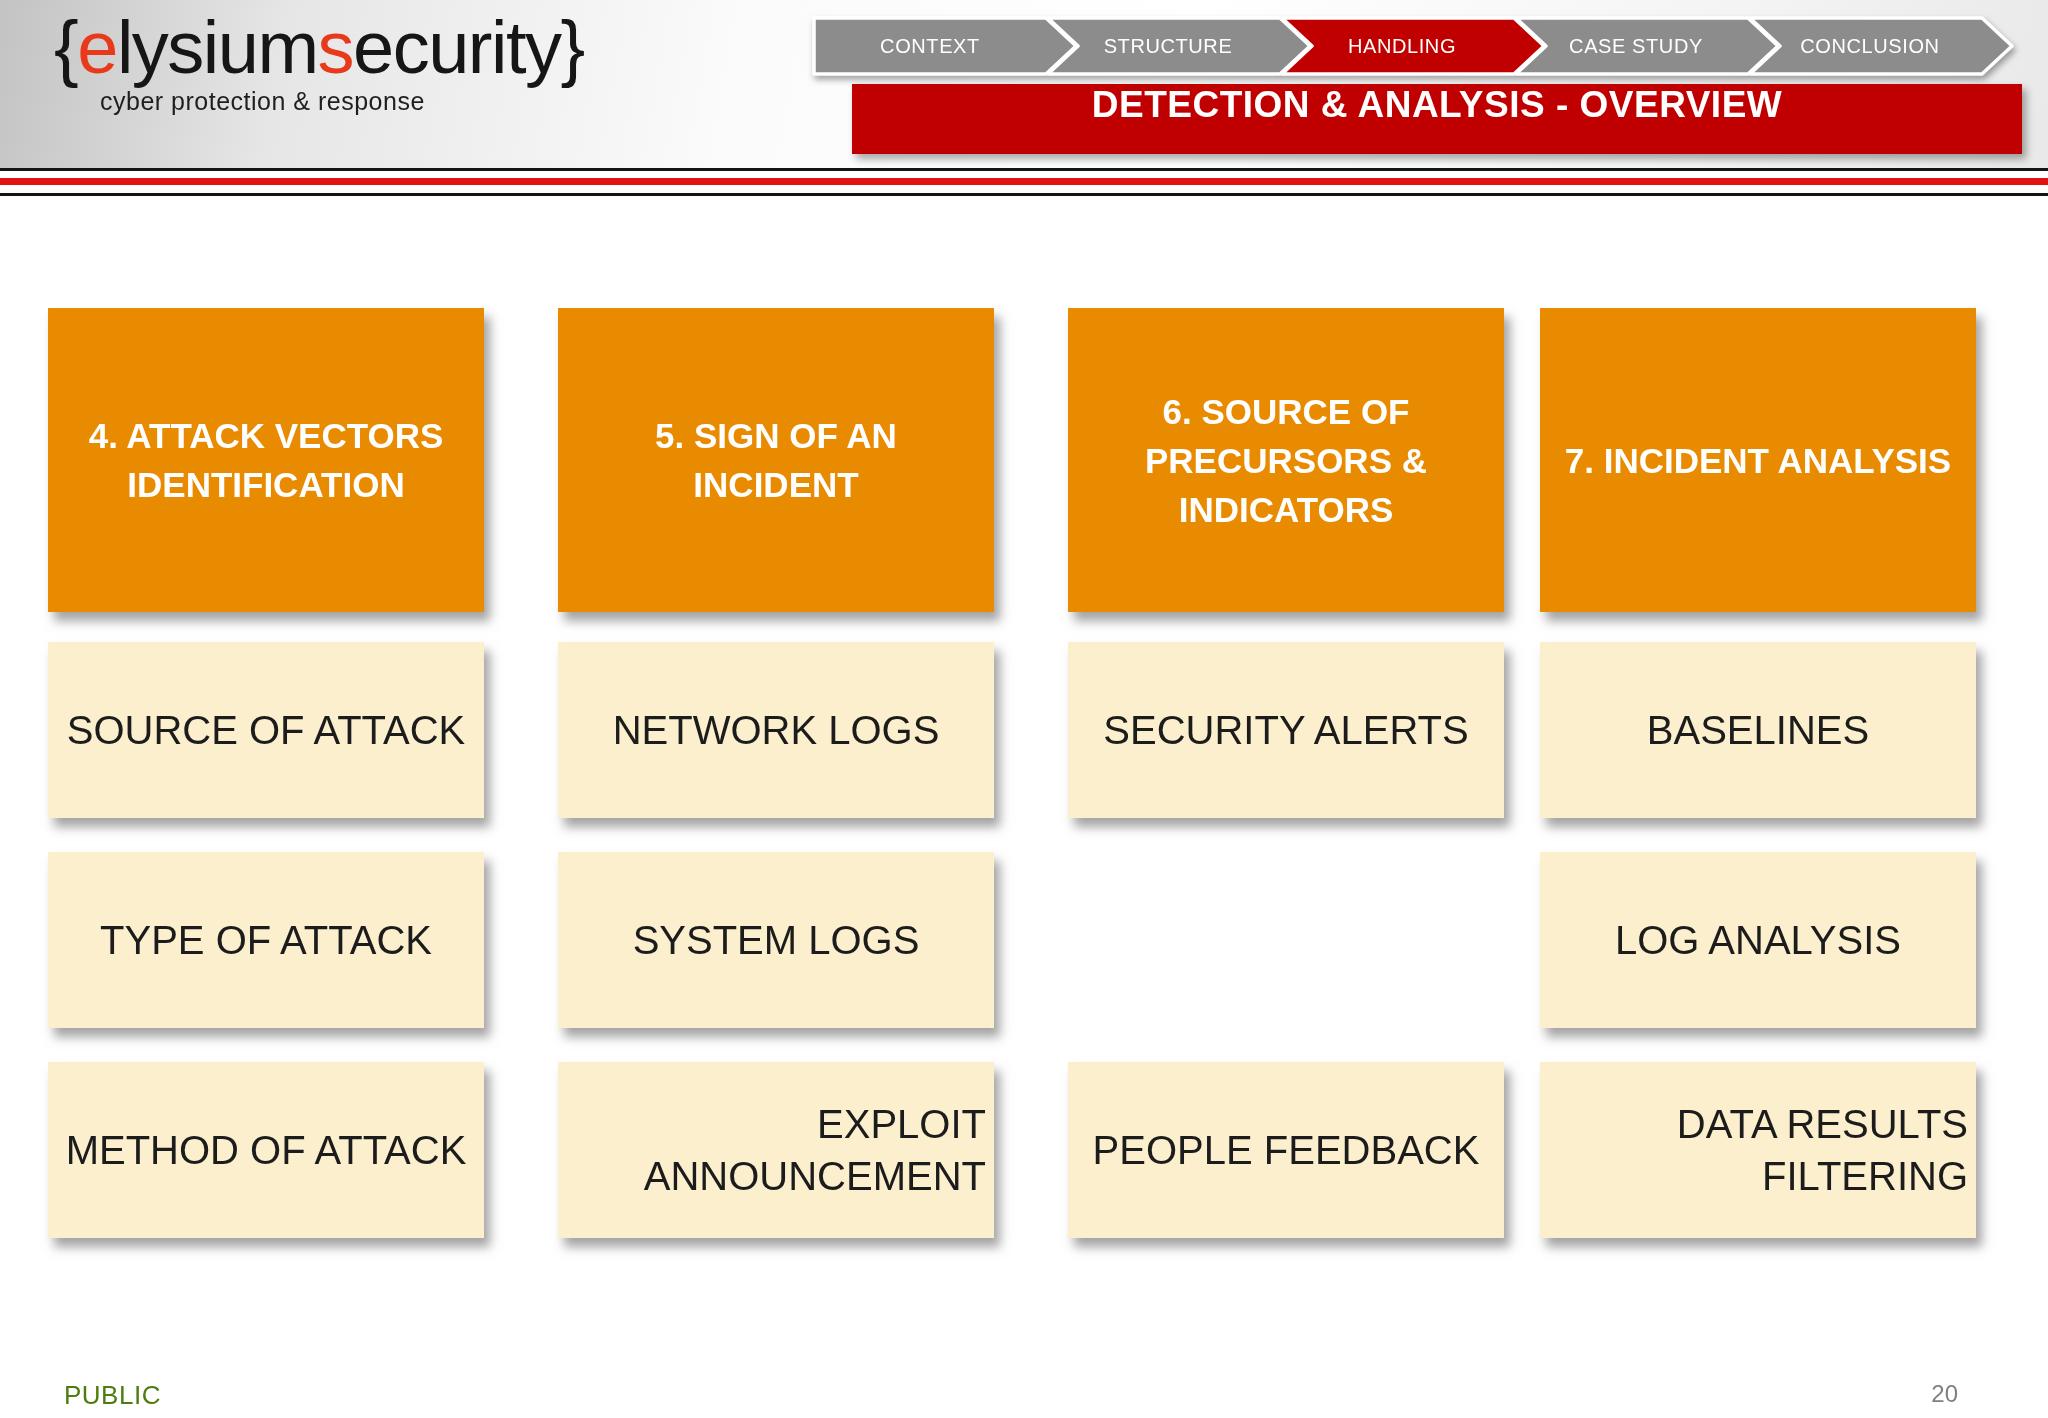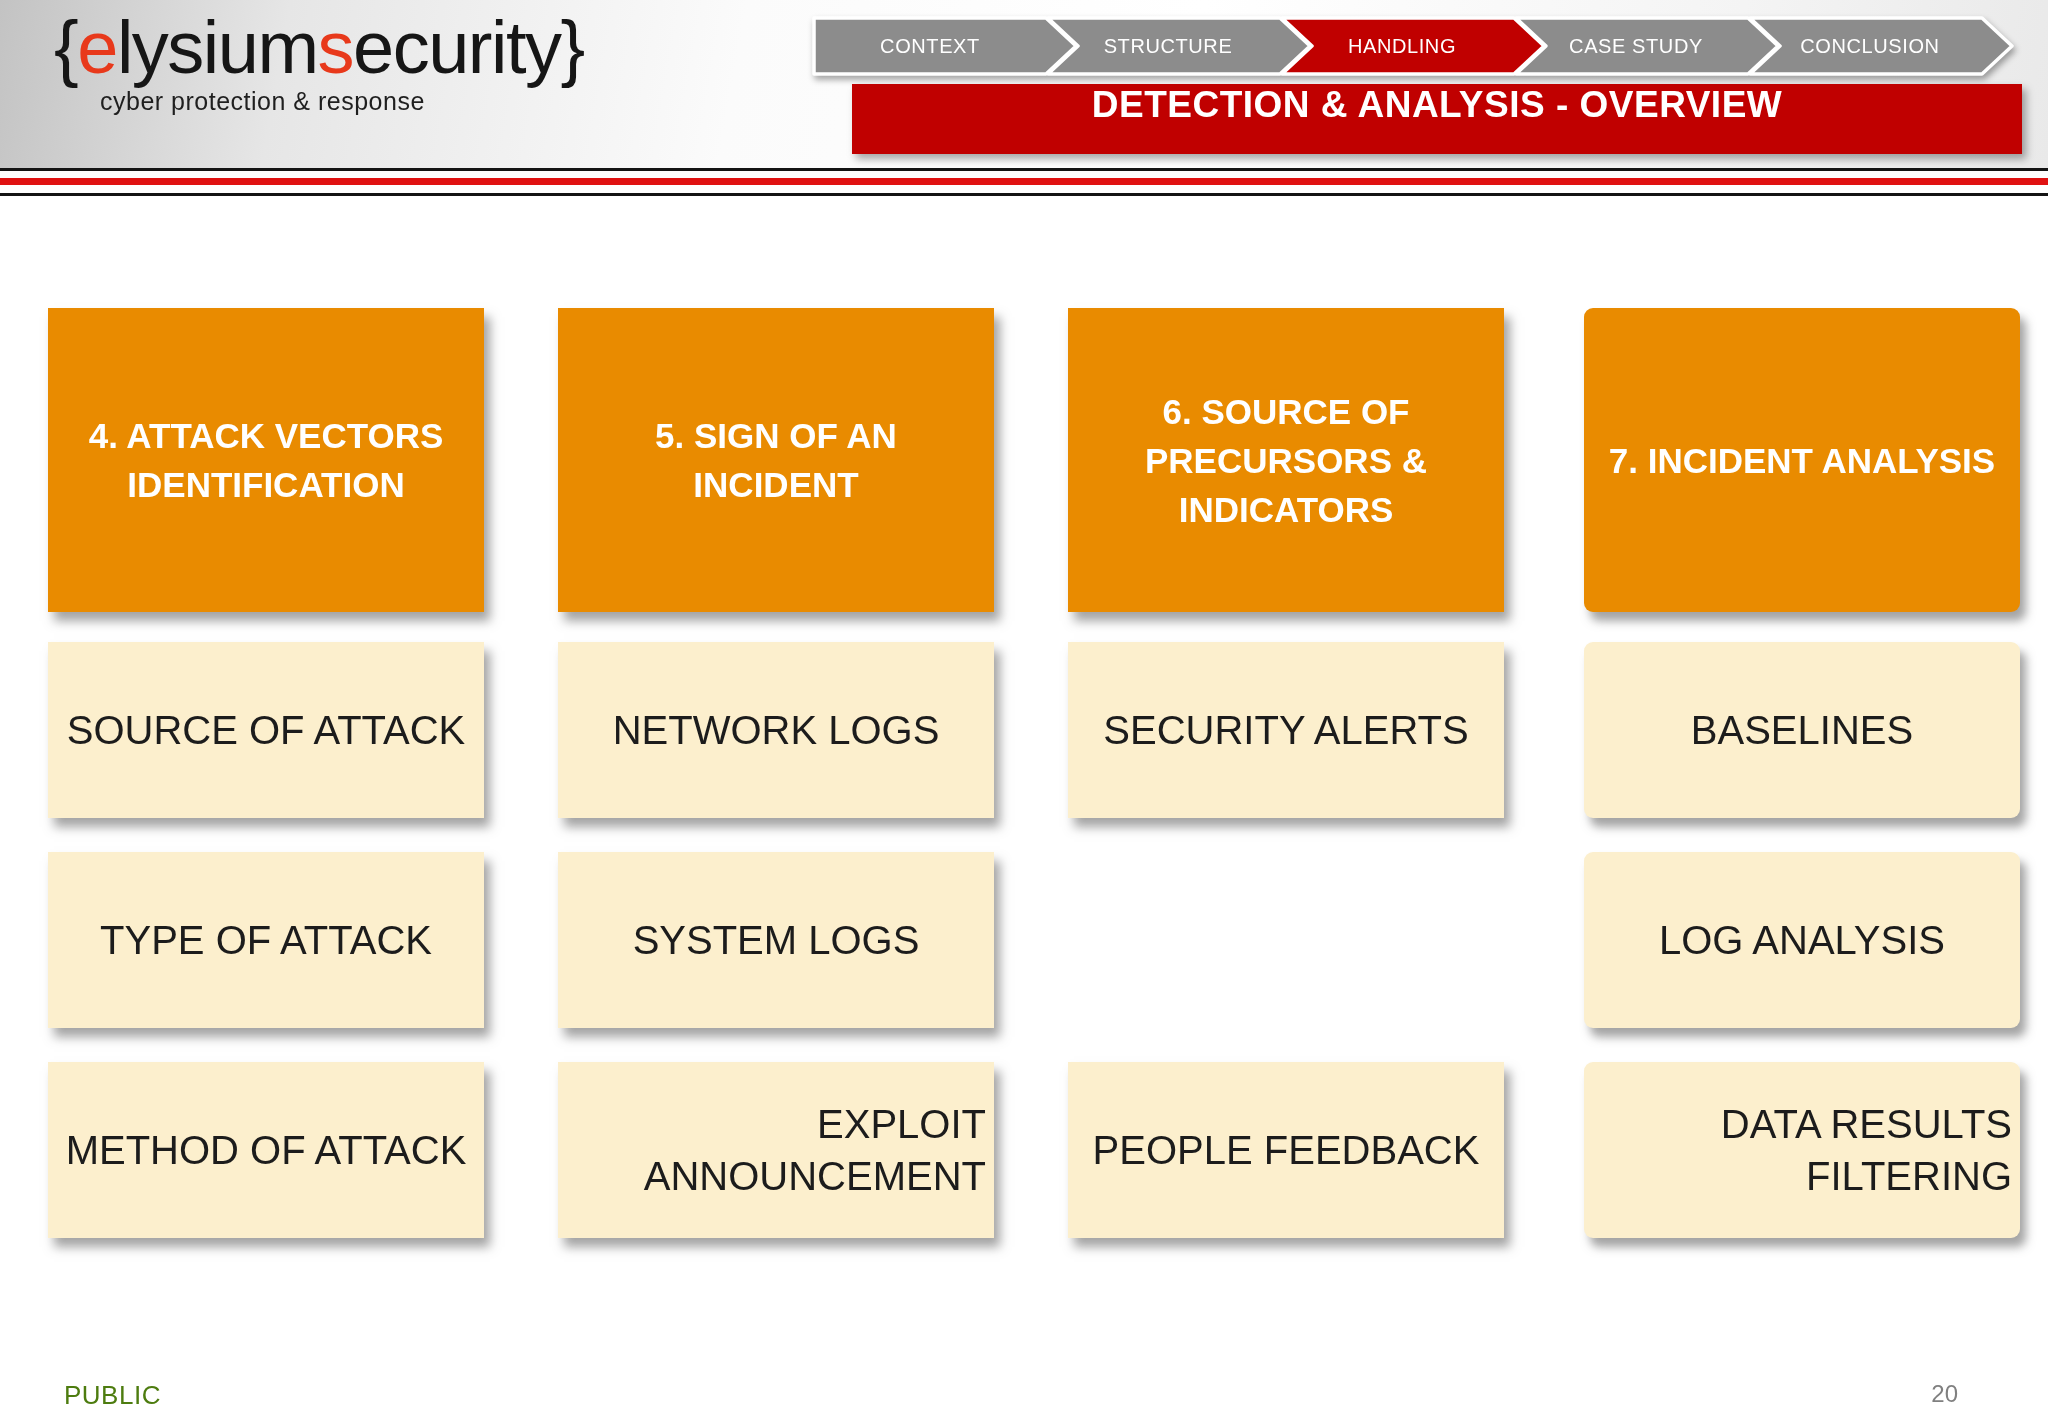--- a/index.html
+++ b/index.html
@@ -35,21 +35,21 @@
   .stripe.b2{top:193px;height:3px;background:#141414;}
 
   
   .box{position:absolute;width:436px;display:flex;align-items:center;justify-content:center;
        text-align:center;box-shadow:6px 9px 10px rgba(90,90,90,.55);}
   .hdr{top:308px;height:304px;background:#E98B00;color:#ffffff;
        font-weight:bold;font-size:35px;line-height:1.40;padding:0 14px;box-sizing:border-box;}
   .itm{height:176px;background:#FCEFCD;color:#1c1c1c;font-size:40px;line-height:1.3;
        padding:0 8px;box-sizing:border-box;text-align:right;}
   .r1{top:642px;} .r2{top:852px;} .r3{top:1062px;}
-  .c1{left:48px;} .c2{left:558px;} .c3{left:1068px;} .c4{left:1584px;border-radius:9px;}
+  .c1{left:48px;} .c2{left:558px;} .c3{left:1068px;} .c4{left:1540px;}
 
   
   .public{position:absolute;left:64px;top:1380px;font-size:26px;color:#4d7c0f;letter-spacing:.5px;}
   .page-num{position:absolute;left:1908px;top:1380px;width:50px;text-align:right;
             font-size:24px;color:#808080;}
 </style>
 </head>
 <body>
 
 <div class="slide">

